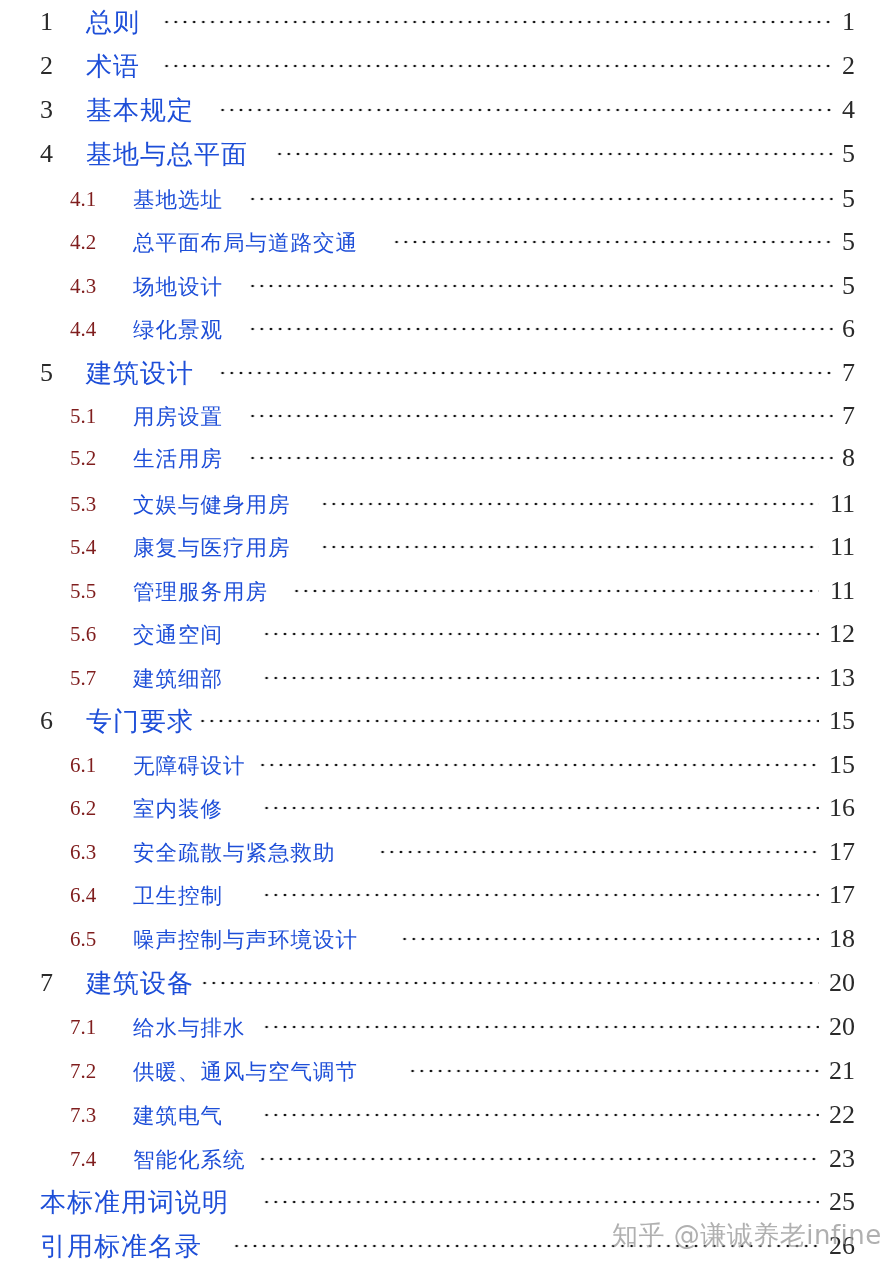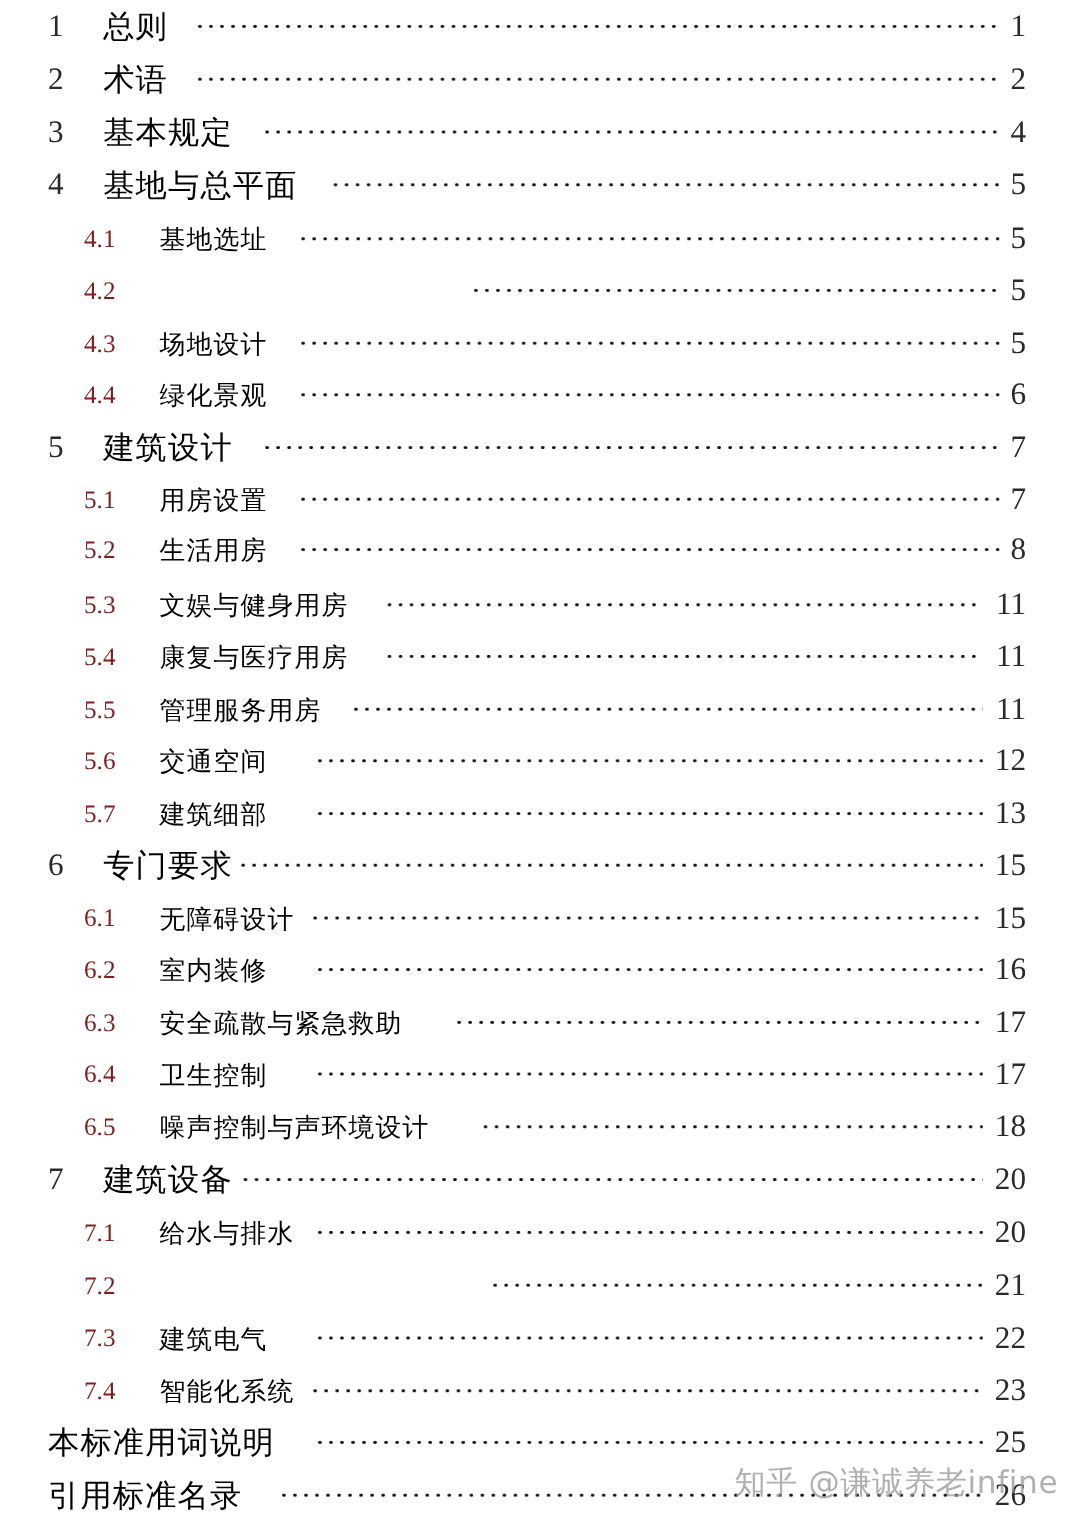--- a/index.html
+++ b/index.html
@@ -30,21 +30,21 @@
       align-items: center;
       white-space: nowrap;
     }
     .row .num {
       position: absolute;
       font-family: "Liberation Serif", "DejaVu Serif", serif;
       color: #2a2a2a;
     }
     .row .title {
       position: absolute;
-      color: #000000;
+      color: #1d4ed8;
     }
     .row .leader {
       position: absolute;
       height: 4px;
       background-image: radial-gradient(circle, #111 1.2px, transparent 1.6px);
       background-size: 9.2px 4px;
       background-repeat: repeat-x;
       background-position: left center;
     }
     .row .page {
@@ -112,20 +112,21 @@
 
   <div class="row l2" style="top:177px">
     <span class="num">4.1</span>
     <span class="title">基地选址</span>
     <span class="leader" style="left:248px; right:62px"></span>
     <span class="page">5</span>
   </div>
 
   <div class="row l2" style="top:220px">
     <span class="num">4.2</span>
+    <span class="title">总平面布局与道路交通</span>
     <span class="leader" style="left:392px; right:62px"></span>
     <span class="page">5</span>
   </div>
 
   <div class="row l2" style="top:264px">
     <span class="num">4.3</span>
     <span class="title">场地设计</span>
     <span class="leader" style="left:248px; right:62px"></span>
     <span class="page">5</span>
   </div>
@@ -244,20 +245,21 @@
 
   <div class="row l2" style="top:1005px">
     <span class="num">7.1</span>
     <span class="title">给水与排水</span>
     <span class="leader" style="left:262px; right:76px"></span>
     <span class="page">20</span>
   </div>
 
   <div class="row l2" style="top:1049px">
     <span class="num">7.2</span>
+    <span class="title">供暖、通风与空气调节</span>
     <span class="leader" style="left:408px; right:76px"></span>
     <span class="page">21</span>
   </div>
 
   <div class="row l2" style="top:1093px">
     <span class="num">7.3</span>
     <span class="title">建筑电气</span>
     <span class="leader" style="left:262px; right:76px"></span>
     <span class="page">22</span>
   </div>

